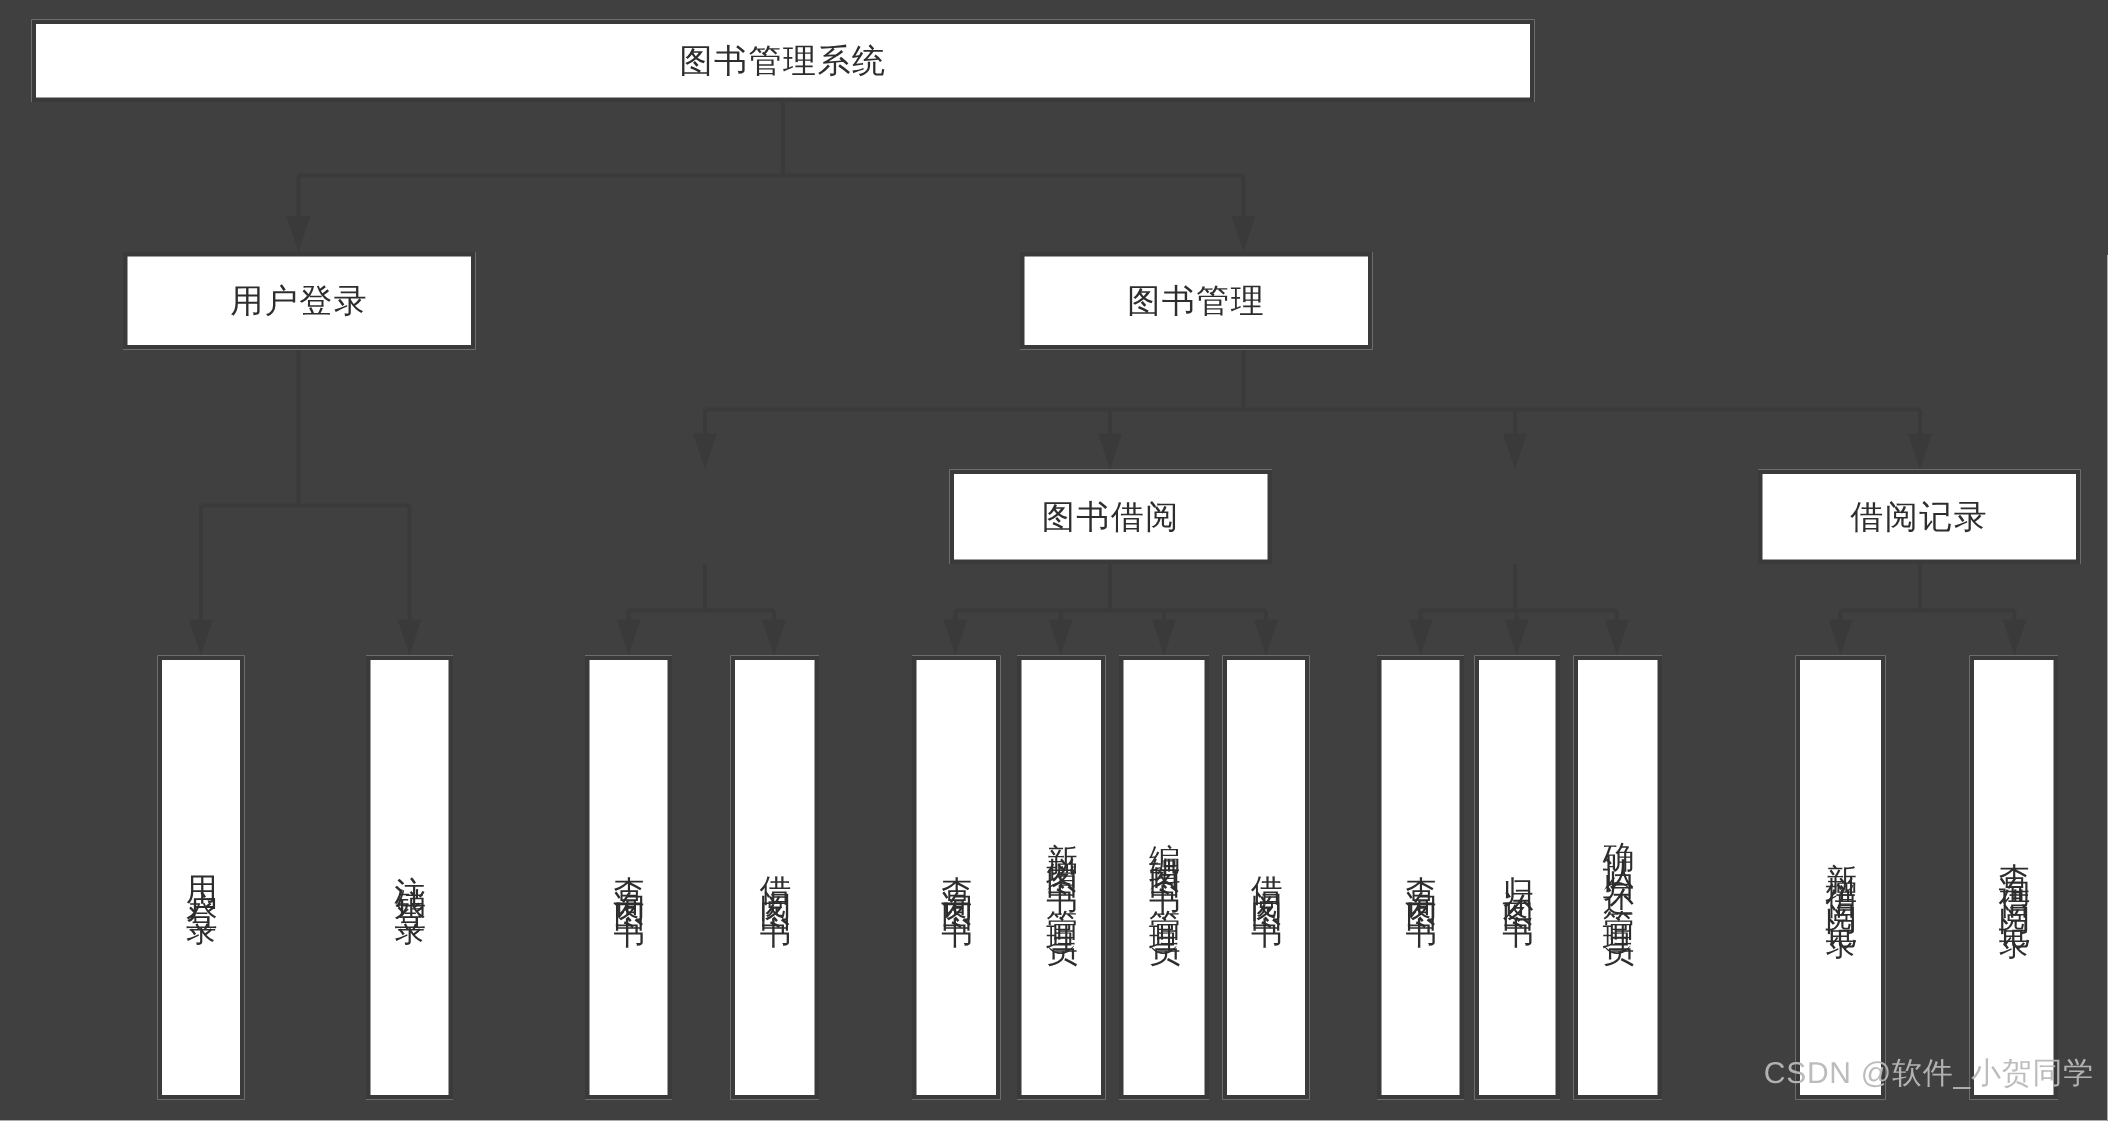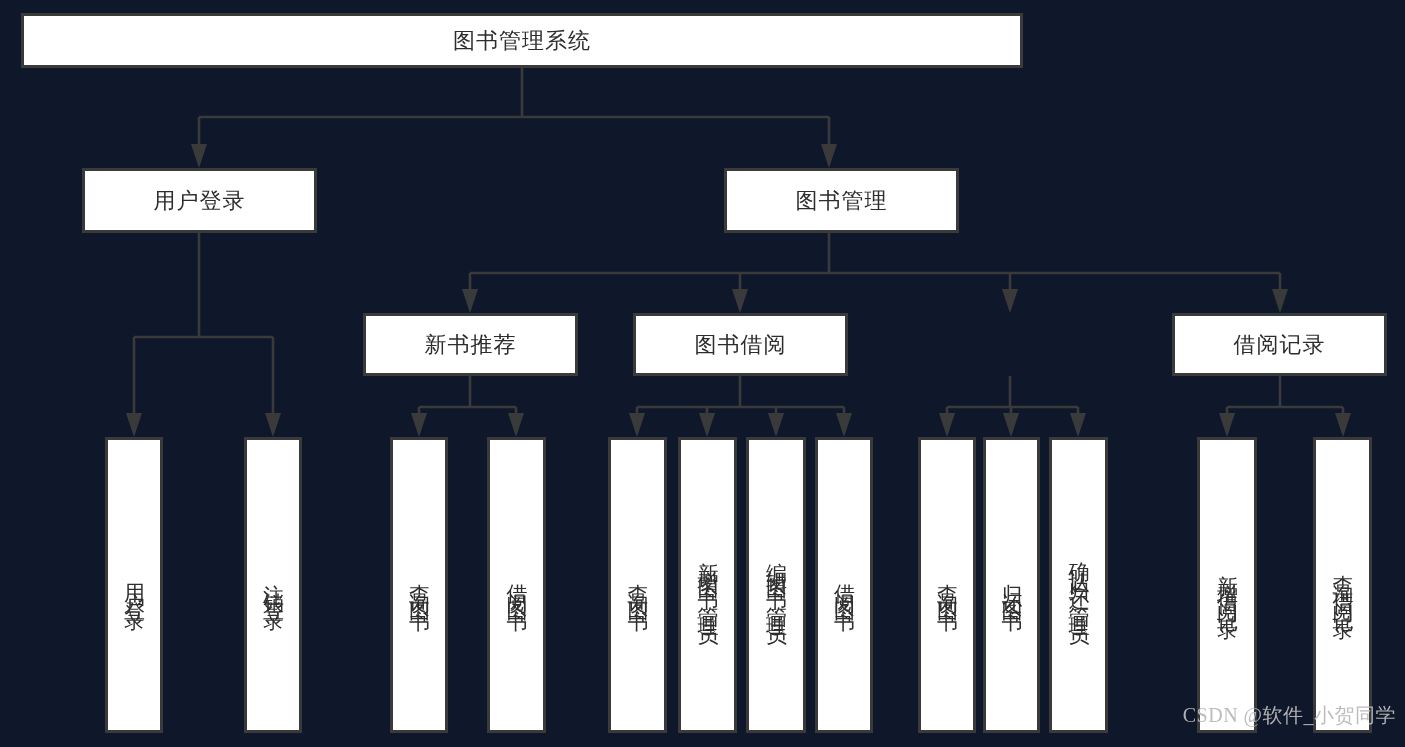--- a/index.html
+++ b/index.html
@@ -1,21 +1,21 @@
 <!DOCTYPE html>
 <html><head>
 <meta charset="utf-8">
 <style>
   html, body { margin: 0; padding: 0; background: #ffffff; }
   .canvas {
     position: relative;
     width: 1405px;
     height: 747px;
-    background: #0f172a;
-    font-family: Liberation Serif, serif;
+    background: #404040;
+    font-family: Liberation Sans, sans-serif;
     overflow: hidden;
   }
   .connectors {
     position: absolute;
     left: 0; top: 0;
     width: 1405px; height: 747px;
     pointer-events: none;
   }
   .node {
     position: absolute;
@@ -96,23 +96,22 @@
       <polygon points="1011,437 1003,413 1019,413"></polygon>
       <polygon points="1078,437 1070,413 1086,413"></polygon>
       <polygon points="1227,437 1219,413 1235,413"></polygon>
       <polygon points="1343,437 1335,413 1351,413"></polygon>
     </g>
   </svg>
 
   <div class="node h-node root-node" style="left:21px; top:13px; width:1002px; height:55px;">图书管理系统</div>
 
   <div class="node h-node" style="left:82px; top:168px; width:235px; height:65px;">用户登录</div>
-  <div class="node h-node" style="left:724px; top:168px; width:235px; height:65px;">图书管理</div>
+  <div class="node h-node" style="left:680px; top:168px; width:235px; height:65px;">图书管理</div>
 
-  <div class="node h-node" style="left:363px; top:313px; width:215px; height:63px;">新书推荐</div>
   <div class="node h-node" style="left:633px; top:313px; width:215px; height:63px;">图书借阅</div>
   <div class="node h-node" style="left:1172px; top:313px; width:215px; height:63px;">借阅记录</div>
 
   <div class="node v-node" style="left:105px; top:437px; width:58px; height:296px;">用户登录</div>
   <div class="node v-node" style="left:244px; top:437px; width:58px; height:296px;">注销登录</div>
 
   <div class="node v-node" style="left:390px; top:437px; width:58px; height:296px;">查询图书</div>
   <div class="node v-node" style="left:487px; top:437px; width:59px; height:296px;">借阅图书</div>
 
   <div class="node v-node" style="left:608px; top:437px; width:59px; height:296px;">查询图书</div>

